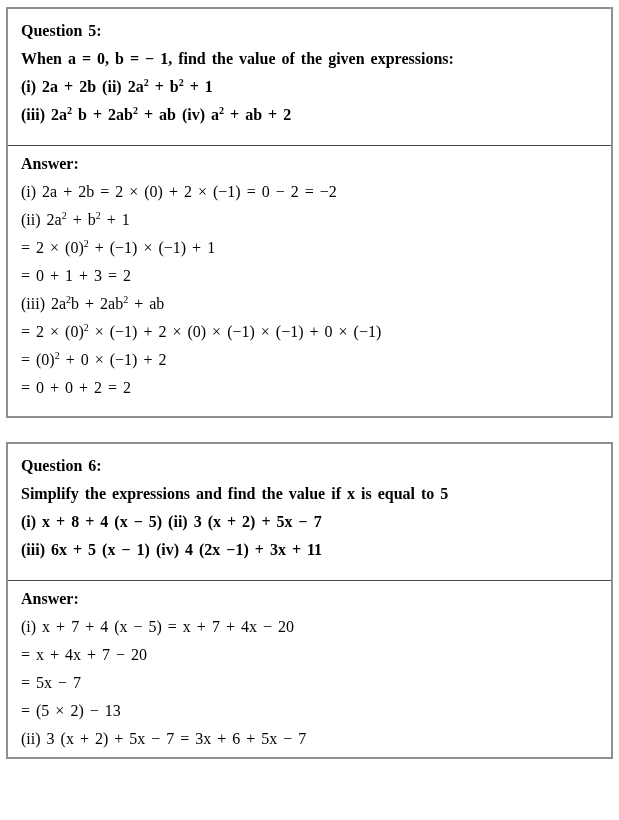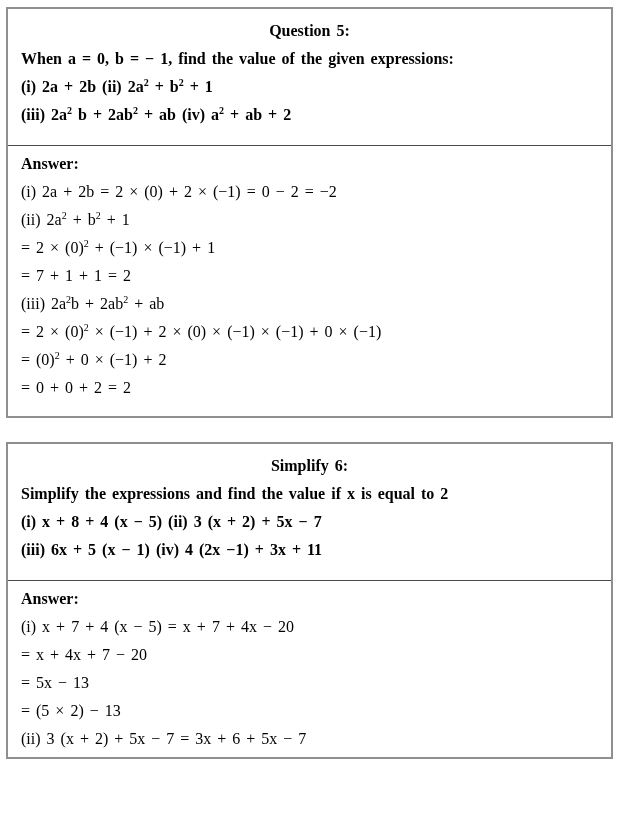--- a/index.html
+++ b/index.html
@@ -32,21 +32,21 @@
   .a-sec.tight { padding-bottom: 4px; }
   .page p {
     margin: 0;
     font-size: 16px;
     line-height: 28px;
     word-spacing: 2px;
   }
   .q-title, .q-line {
     font-weight: bold;
   }
-  .q-title { font-size: 17px; text-align: center; }
+  .q-title { font-size: 17px; }
   .a-title {
     font-weight: bold;
     font-size: 17px;
     line-height: 27px;
   }
   .a-line {
     font-weight: normal;
     line-height: 26px;
   }
   sup {
@@ -65,39 +65,39 @@
       <p class="q-title">Question 5:</p>
       <p class="q-line">When a = 0, b = − 1, find the value of the given expressions:</p>
       <p class="q-line">(i) 2a + 2b (ii) 2a<sup>2</sup> + b<sup>2</sup> + 1</p>
       <p class="q-line">(iii) 2a<sup>2</sup> b + 2ab<sup>2</sup> + ab (iv) a<sup>2</sup> + ab + 2</p>
     </div>
     <div class="a-sec">
       <p class="a-title">Answer:</p>
       <p class="a-line">(i) 2a + 2b = 2 × (0) + 2 × (−1) = 0 − 2 = −2</p>
       <p class="a-line">(ii) 2a<sup>2</sup> + b<sup>2</sup> + 1</p>
       <p class="a-line">= 2 × (0)<sup>2</sup> + (−1) × (−1) + 1</p>
-      <p class="a-line">= 7 + 1 + 1 = 2</p>
+      <p class="a-line">= 0 + 1 + 3 = 2</p>
       <p class="a-line">(iii) 2a<sup>2</sup>b + 2ab<sup>2</sup> + ab</p>
       <p class="a-line">= 2 × (0)<sup>2</sup> × (−1) + 2 × (0) × (−1) × (−1) + 0 × (−1)</p>
       <p class="a-line">= (0)<sup>2</sup> + 0 × (−1) + 2</p>
       <p class="a-line">= 0 + 0 + 2 = 2</p>
     </div>
   </section>
 
   <section class="qa-card">
     <div class="q-sec">
-      <p class="q-title">Simplify 6:</p>
-      <p class="q-line">Simplify the expressions and find the value if x is equal to 2</p>
+      <p class="q-title">Question 6:</p>
+      <p class="q-line">Simplify the expressions and find the value if x is equal to 5</p>
       <p class="q-line">(i) x + 8 + 4 (x − 5) (ii) 3 (x + 2) + 5x − 7</p>
       <p class="q-line">(iii) 6x + 5 (x − 1) (iv) 4 (2x −1) + 3x + 11</p>
     </div>
     <div class="a-sec tight">
       <p class="a-title">Answer:</p>
       <p class="a-line">(i) x + 7 + 4 (x − 5) = x + 7 + 4x − 20</p>
       <p class="a-line">= x + 4x + 7 − 20</p>
-      <p class="a-line">= 5x − 13</p>
+      <p class="a-line">= 5x − 7</p>
       <p class="a-line">= (5 × 2) − 13</p>
       <p class="a-line">(ii) 3 (x + 2) + 5x − 7 = 3x + 6 + 5x − 7</p>
 
     </div>
   </section>
 
 </div>
 
 </body></html>

